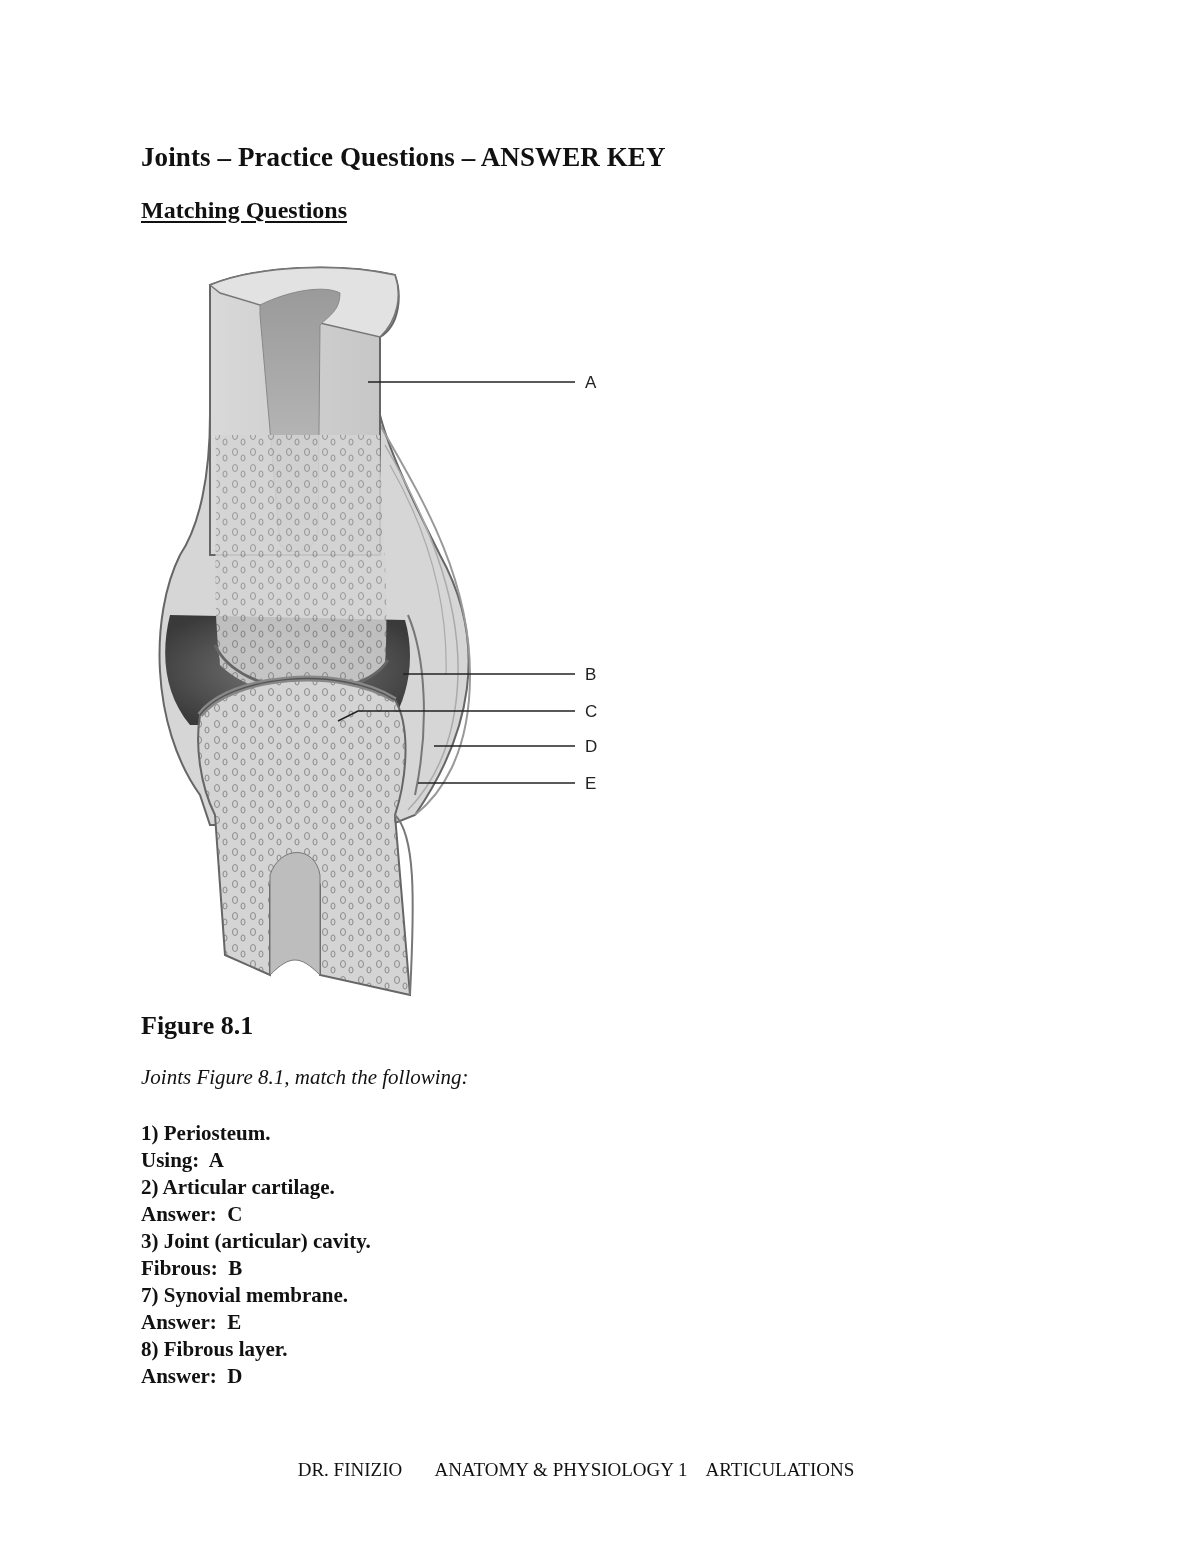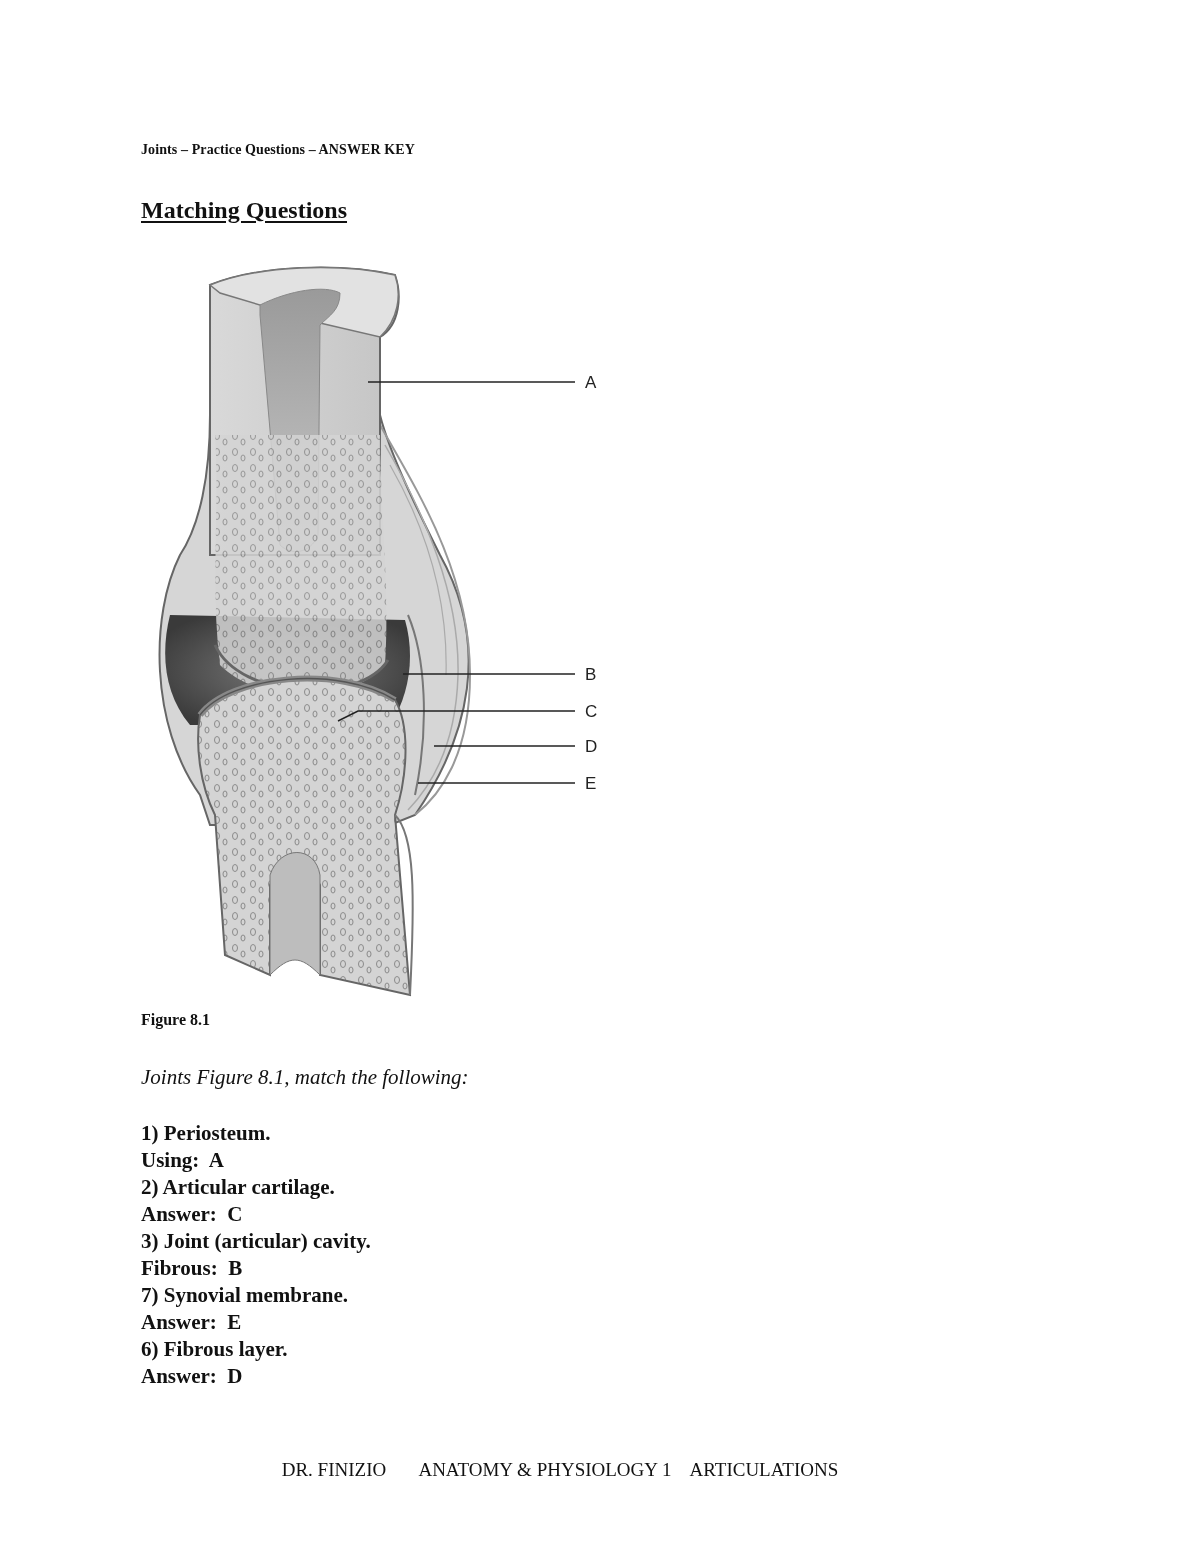--- a/index.html
+++ b/index.html
@@ -1,27 +1,27 @@
 <!DOCTYPE html>
 <html><head>
   <meta charset="utf-8">
   <style>
     html, body { margin: 0; padding: 0; background: #ffffff; }
     body { width: 1200px; height: 1553px; position: relative; overflow: hidden;
            font-family: "Liberation Serif", "DejaVu Serif", serif; color: #111; }
-    .doc-title { position: absolute; left: 141px; top: 142px; font-size: 14px; font-weight: bold; letter-spacing: 0.1px; }
+    .doc-title { position: absolute; left: 141px; top: 142px; font-size: 27px; font-weight: bold; letter-spacing: 0.1px; }
     .section-heading { position: absolute; left: 141px; top: 197px; font-size: 24px; font-weight: bold; text-decoration: underline; text-underline-offset: 3px; text-align: center; }
     .figure { position: absolute; left: 140px; top: 255px; width: 480px; height: 760px; }
     .figure svg { width: 100%; height: 100%; display: block; }
     .fig-label { font-family: "Liberation Sans", "DejaVu Sans", sans-serif; font-size: 17px; fill: #222; }
-    .fig-caption { position: absolute; left: 141px; top: 1011px; font-size: 16px; font-weight: bold; }
+    .fig-caption { position: absolute; left: 141px; top: 1011px; font-size: 26px; font-weight: bold; }
     .instruction { position: absolute; left: 141px; top: 1065px; font-size: 21px; font-style: italic; }
     .qa-list { position: absolute; left: 141px; top: 1120px; font-size: 21px; line-height: 27px; font-weight: bold; }
     .qa-line { white-space: pre; }
-    .footer { position: absolute; left: 0; width: 1120px; top: 1459px; text-align: center; font-size: 19px; padding-left: 0; }
+    .footer { position: absolute; left: 0; width: 1120px; top: 1459px; text-align: center; font-size: 19px; padding-left: 16px; }
     .footer span { white-space: pre; }
   </style>
 </head>
 <body>
 
 <div class="doc-title">Joints – Practice Questions – ANSWER KEY</div>
 <div class="section-heading">Matching Questions</div>
 
 <div class="figure">
   <svg viewBox="0 0 480 760" xmlns="http://www.w3.org/2000/svg">
@@ -92,19 +92,19 @@
 
 <div class="qa-list">
   <div class="qa-line">1) Periosteum.</div>
   <div class="qa-line">Using:  A</div>
   <div class="qa-line">2) Articular cartilage.</div>
   <div class="qa-line">Answer:  C</div>
   <div class="qa-line">3) Joint (articular) cavity.</div>
   <div class="qa-line">Fibrous:  B</div>
   <div class="qa-line">7) Synovial membrane.</div>
   <div class="qa-line">Answer:  E</div>
-  <div class="qa-line">6) Fibrous layer.</div>
+  <div class="qa-line">8) Fibrous layer.</div>
   <div class="qa-line">Answer:  D</div>
 </div>
 
 <div class="footer">
   <span>DR. FINIZIO</span><span>       </span><span>ANATOMY &amp; PHYSIOLOGY 1</span><span>    </span><span>ARTICULATIONS</span>
 </div>
 
 </body></html>

